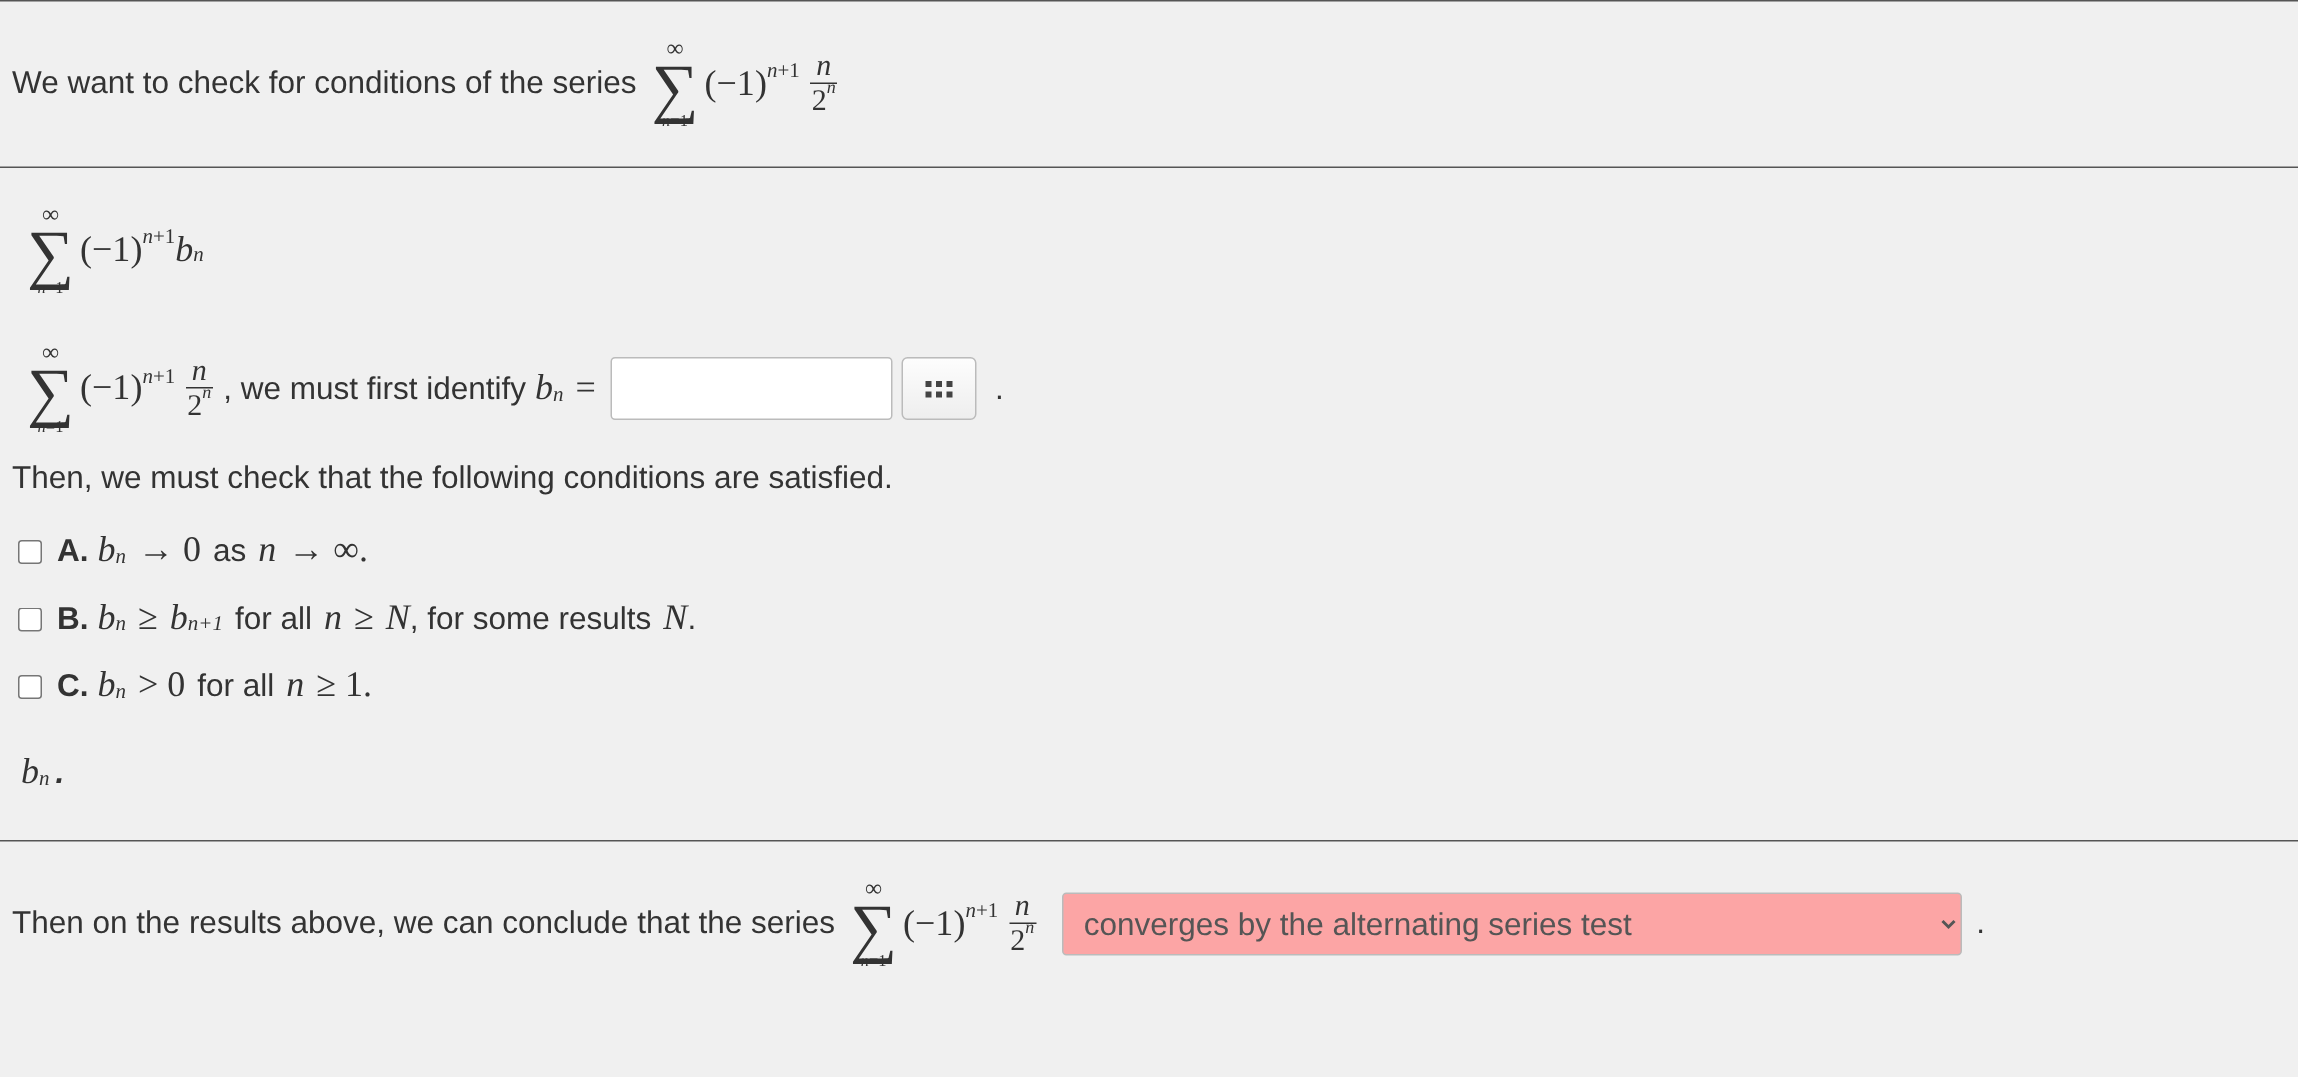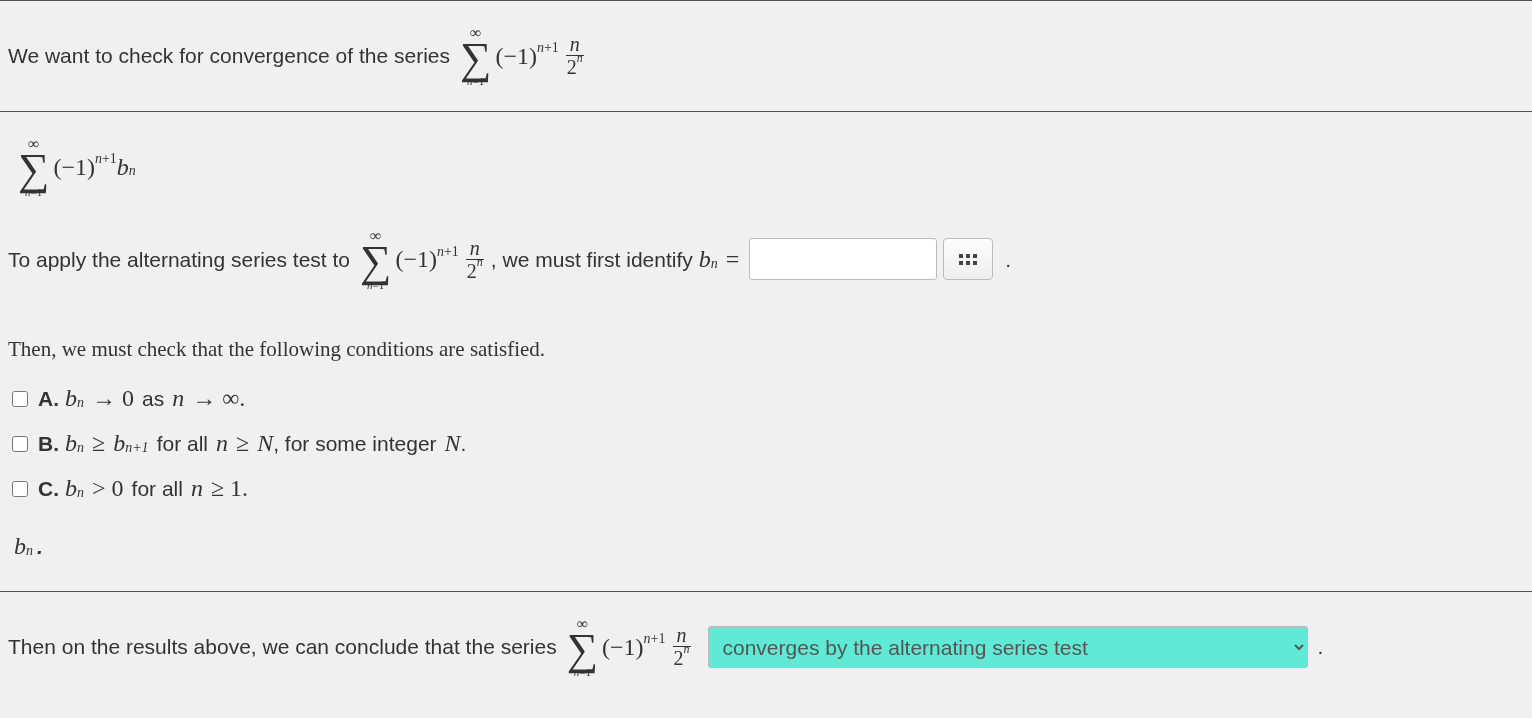--- a/index.html
+++ b/index.html
@@ -128,36 +128,36 @@
       width: 16px; height: 16px; margin-right: 10px;
       accent-color: #888;
     }
     .bold { font-weight: bold; }
     .italic { font-style: italic; }
     select.conclusion {
       font-size: 21px;
       padding: 6px 30px 6px 10px;
       border: 1px solid #bbb;
       border-radius: 3px;
-      background: #5eead4;
+      background: #fca5a5;
       color: #555;
       height: 42px;
       margin-left: 10px;
       width: 600px;
     }
     .note-line {
       margin-top: 24px;
     }
   </style>
 </head>
 <body>
 
 <div class="section">
   <div class="line">
-    <span>We want to check for convergence of the series</span>
+    <span>We want to check for conditions of the series</span>
     <span style="width:6px"></span>
     <span class="math-sum">
       <span class="sum-top">∞</span>
       <span class="sum-sigma">∑</span>
       <span class="sum-bot"><span class="mi">n</span><span class="mn">=1</span></span>
     </span>
     <span class="term">
       <span class="paren">(</span>
         <span class="mn">−1</span>
         <span class="paren">)</span>
@@ -184,21 +184,20 @@
       <span class="paren">(</span>
         <span class="mn">−1</span>
         <span class="paren">)</span>
         <span class="exp"><span class="mi">n</span><span class="mn">+1</span></span>
         <span class="mi">b</span>
         <span class="mi sub">n</span>
     </span>
   </div>
 
   <div class="line" style="margin-top:30px;">
-    <span>To apply the alternating series test to</span>
     <span style="width:6px"></span>
     <span class="math-sum">
       <span class="sum-top">∞</span>
       <span class="sum-sigma">∑</span>
       <span class="sum-bot"><span class="mi">n</span><span class="mn">=1</span></span>
     </span>
     <span class="term">
       <span class="paren">(</span>
         <span class="mn">−1</span>
         <span class="paren">)</span>
@@ -224,21 +223,21 @@
           <span></span>
           <span></span>
           <span></span>
           <span></span>
       </span>
     </span>
     <span style="width:12px"></span>
     <span>.</span>
   </div>
 
-  <div class="line" style="margin-top:41px;font-family:Liberation Serif, serif;">
+  <div class="line" style="margin-top:10px;">
     <span>Then, we must check that the following conditions are satisfied.</span>
   </div>
 
   <div class="checkbox-line">
     <input type="checkbox" style="">
     <span class="bold">A.</span>
     <span style="width:6px"></span>
     <span class="term">
         <span class="mi">b</span>
         <span class="mi sub">n</span>
@@ -269,21 +268,21 @@
         <span class="mi sub">n+1</span>
       </span>
     <span style="width:8px"></span>
     <span>for all</span>
     <span style="width:8px"></span>
     <span class="term mi">n</span>
     <span style="width:8px"></span>
     <span class="term mn">≥</span>
     <span style="width:8px"></span>
     <span class="term mi">N</span>
-    <span>, for some integer</span>
+    <span>, for some results</span>
     <span style="width:8px"></span>
     <span class="term mi">N</span>
     <span>.</span>
   </div>
 
   <div class="checkbox-line">
     <input type="checkbox" style="">
     <span class="bold">C.</span>
     <span style="width:6px"></span>
     <span class="term">

